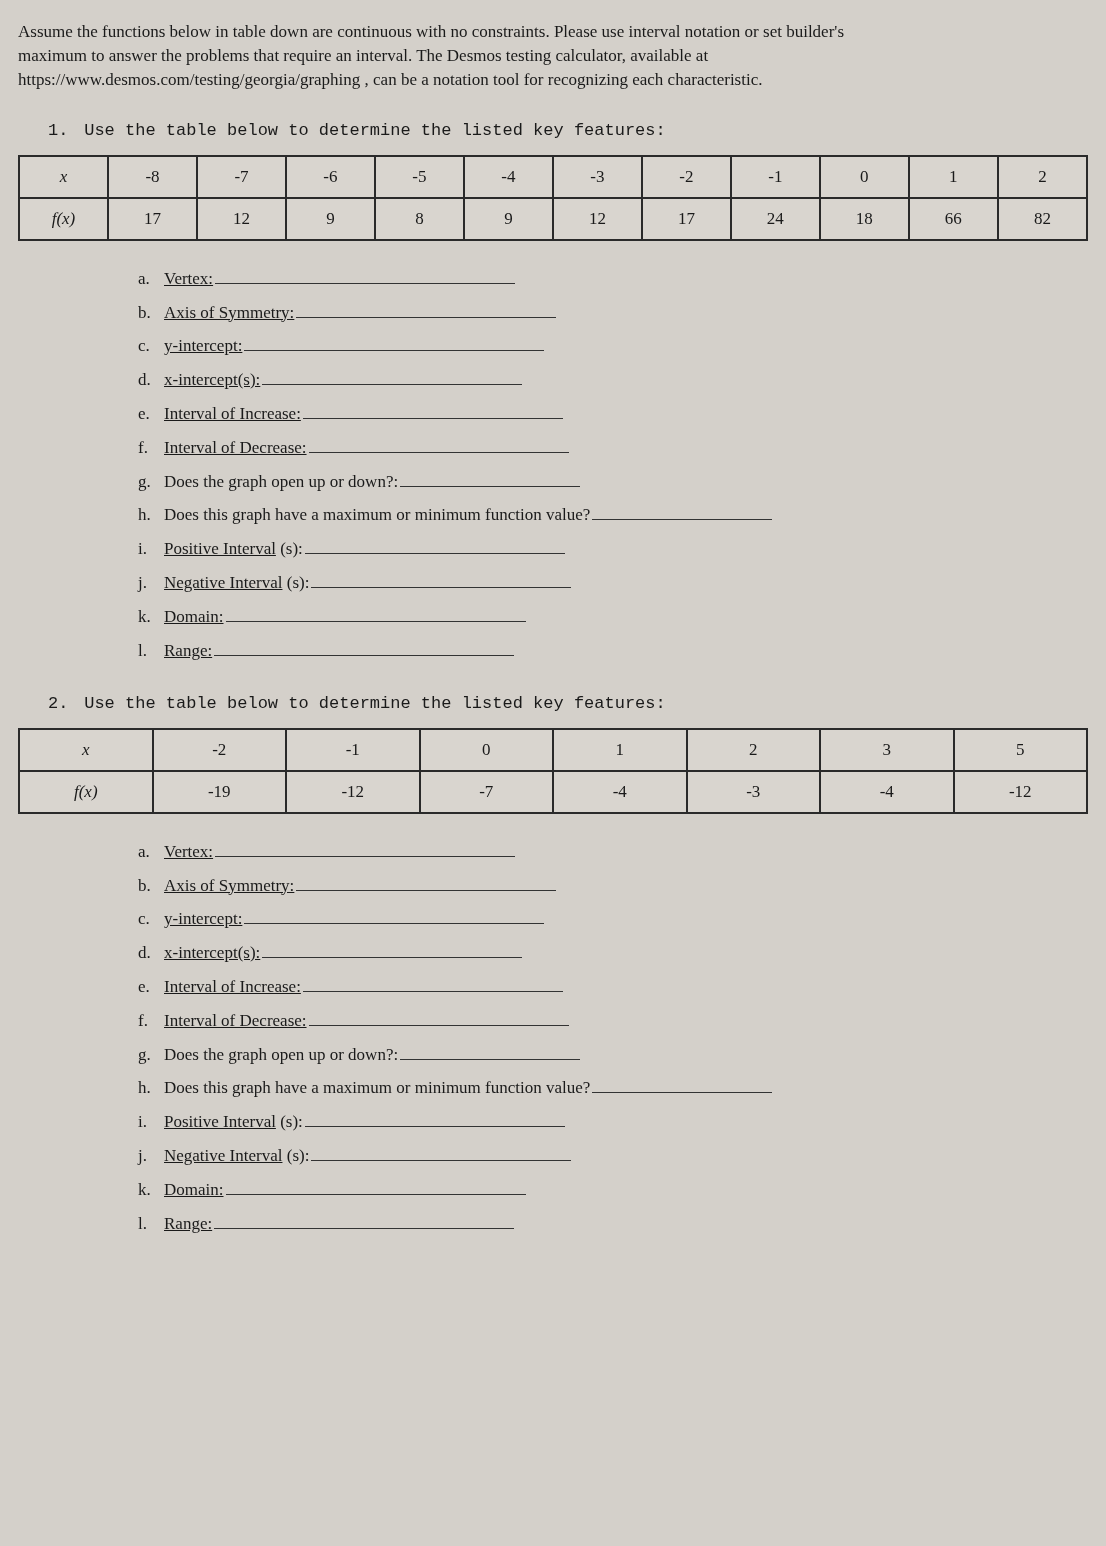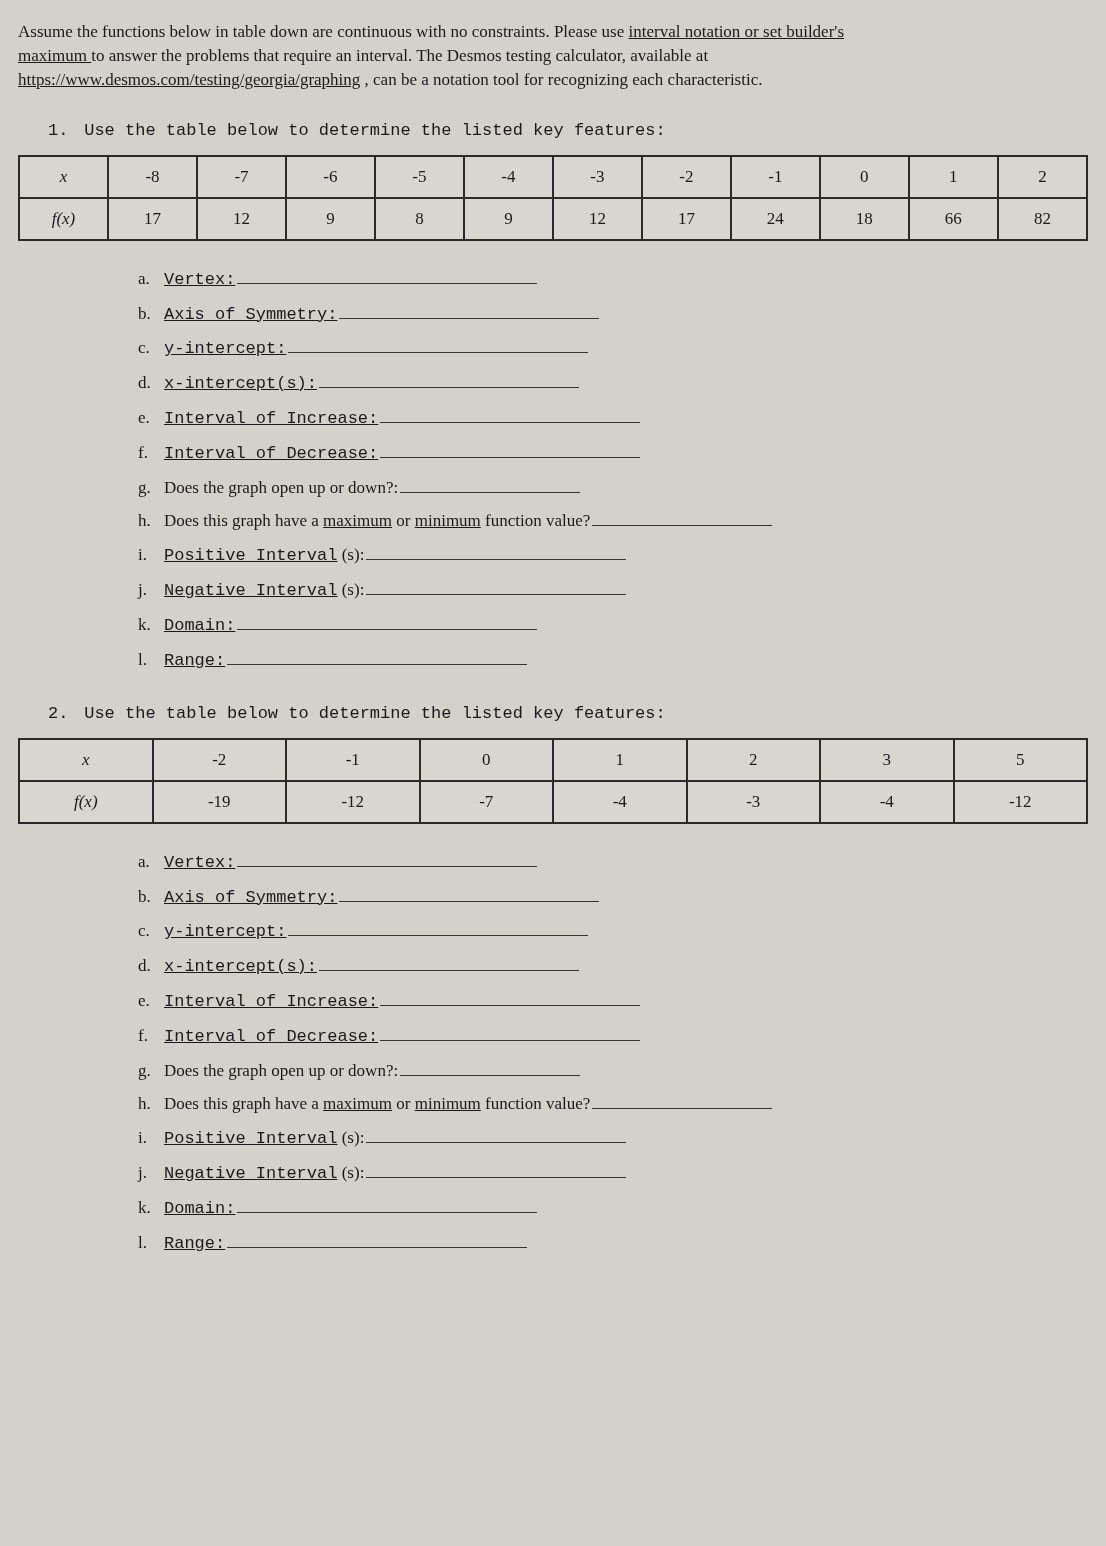--- a/index.html
+++ b/index.html
@@ -7,21 +7,21 @@
     font-family: "Times New Roman", Times, serif;
     background: #d4d0ca;
     width: 1106px;
     min-height: 1546px;
     padding: 20px 18px;
     color: #1a1a1a;
     font-size: 17px;
     line-height: 1.4;
   }
   .intro { margin-bottom: 28px; }
-  .u { text-decoration: underline; }
+  .u { }
   .section-lead { margin: 14px 0 12px 30px; font-family: Liberation Mono, monospace; }
   .num-label { display:inline-block; width: 26px; }
 
   table.data {
     border-collapse: collapse;
     width: 100%;
     margin-bottom: 26px;
     background: #d9d5cf;
   }
   table.data th, table.data td {
@@ -31,21 +31,21 @@
     font-weight: normal;
     height: 40px;
   }
   table.data td.rowhead { font-style: italic; }
   table.data.t1 td { width: 8.33%; }
   table.data.t2 td { width: 11.1%; }
 
   .features { margin-left: 120px; margin-bottom: 30px; }
   .features li { list-style: none; margin: 10px 0; font-size: 17px; }
   .features li .let { display: inline-block; width: 26px; }
-  .features li .lab { text-decoration: underline; font-family: Liberation Mono, monospace; }
+  .features li .lab { text-decoration: underline; }
   .blank {
     display: inline-block;
     border-bottom: 1px solid #333;
     height: 14px;
     vertical-align: baseline;
     margin-left: 2px;
   }
   .bw-long { width: 300px; }
   .bw-med { width: 260px; }
   .bw-short { width: 180px; }

